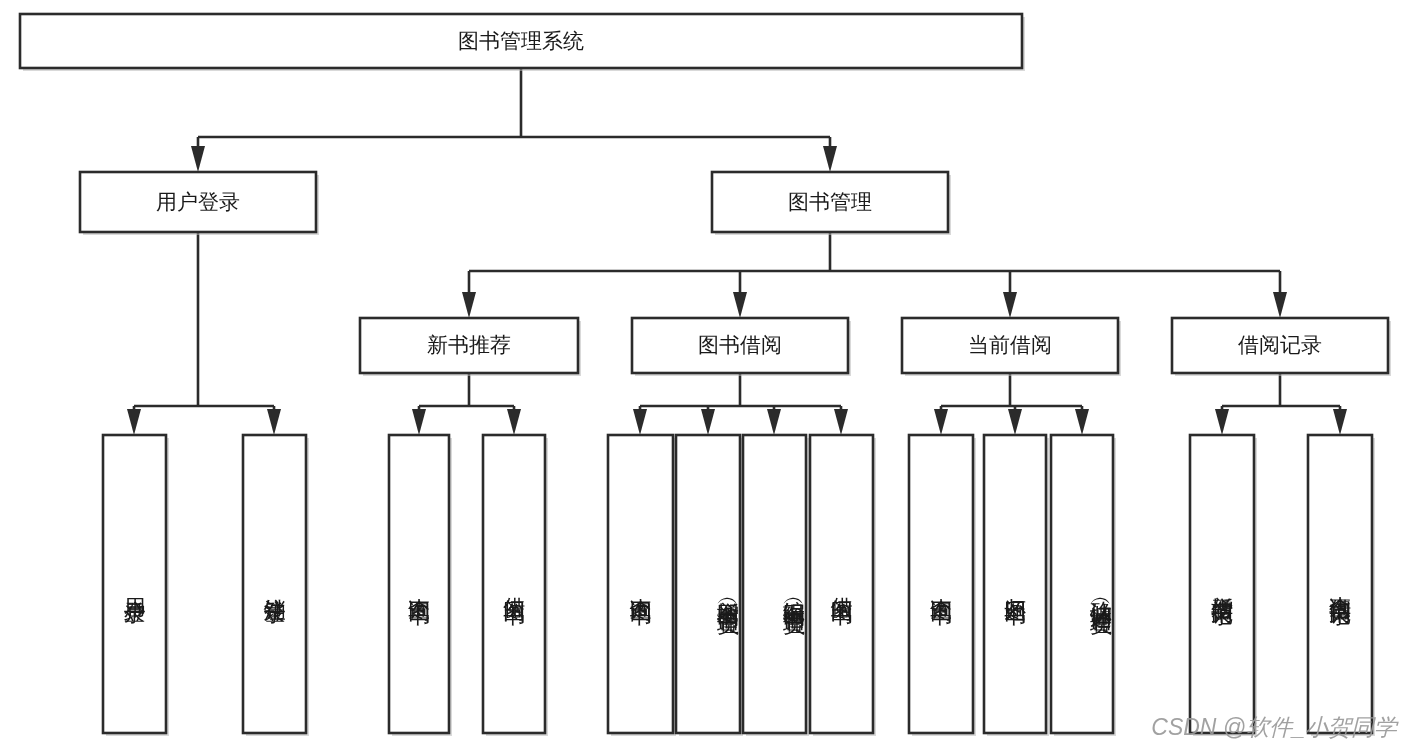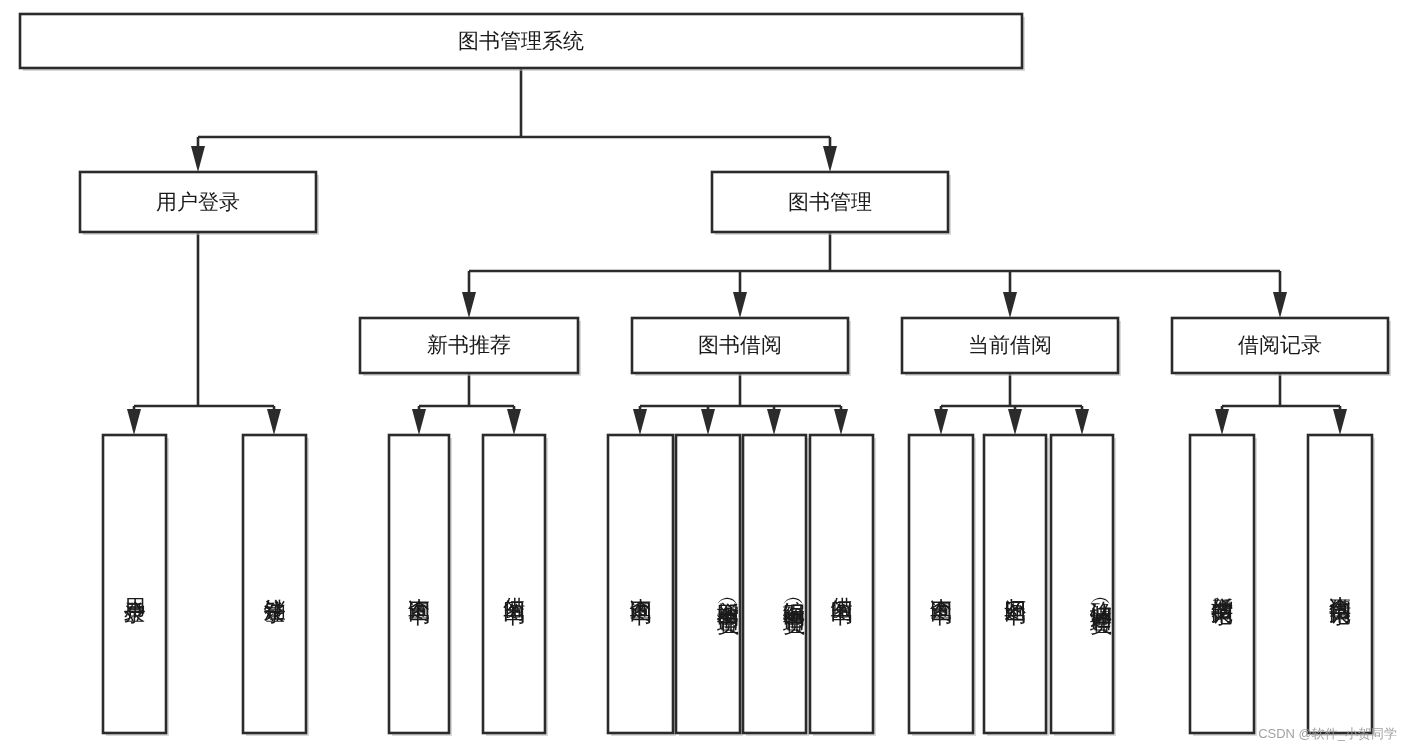--- a/index.html
+++ b/index.html
@@ -71,25 +71,26 @@
     pointer-events: none;
   }
   .label-vertical.center-start {
     align-items: center;
   }
   .watermark {
     position: absolute;
     right: 8px;
     bottom: 4px;
     font-family: "Liberation Sans", "DejaVu Sans", sans-serif;
-    font-size: 13px;
+    font-size: 23px;
     color: #9a9a9a;
     opacity: 0.92;
     white-space: nowrap;
     user-select: none;
+    font-style: italic;
   }
 </style>
 </head>
 <body>
 
 <div id="diagram-root">
   <svg id="flow" viewBox="0 0 1405 747">
     <g id="edges-layer">
         <g>
           <line x1="521" y1="68" x2="521" y2="137" class="edge-line"></line>

